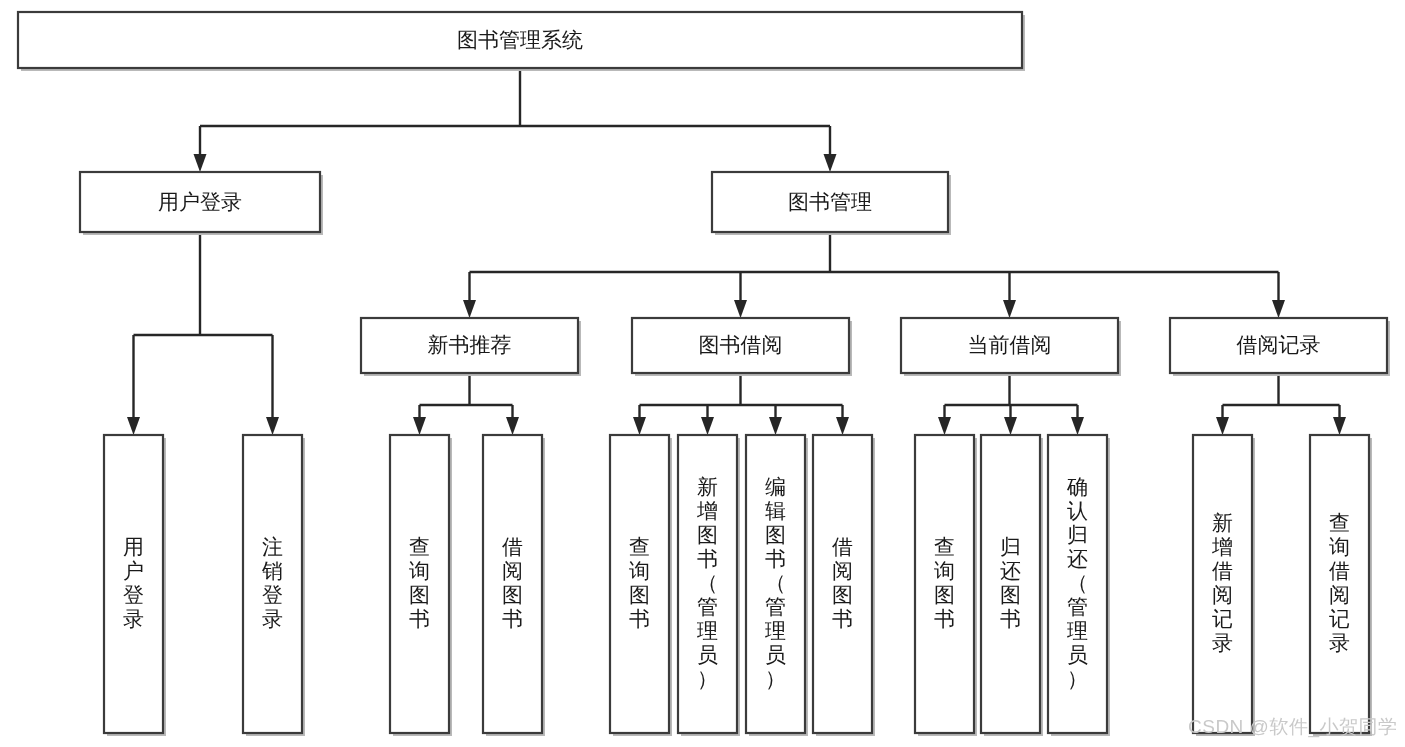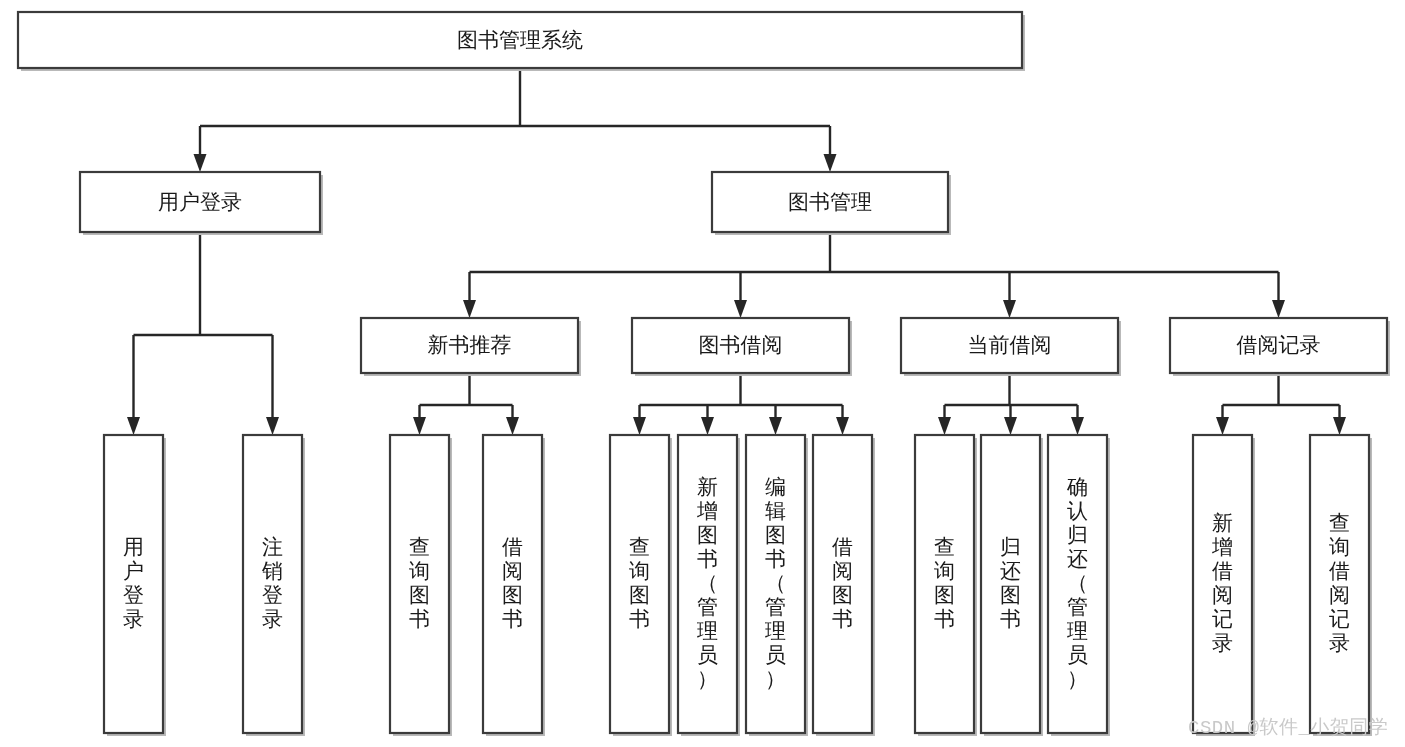--- a/index.html
+++ b/index.html
@@ -54,21 +54,21 @@
     dominant-baseline: middle;
   }
   .node-label-v {
     font-family: "Liberation Sans", "DejaVu Sans", sans-serif;
     font-size: 21px;
     fill: #1a1a1a;
     text-anchor: middle;
   }
   .watermark-text {
     position: absolute;
-    font-family: Liberation Mono, monospace;
+    font-family: Liberation Sans, sans-serif;
     font-size: 19px;
     color: #c9c9c9;
     white-space: nowrap;
     letter-spacing: 0.5px;
     pointer-events: none;
   }
 </style>
 </head>
 <body>
 

